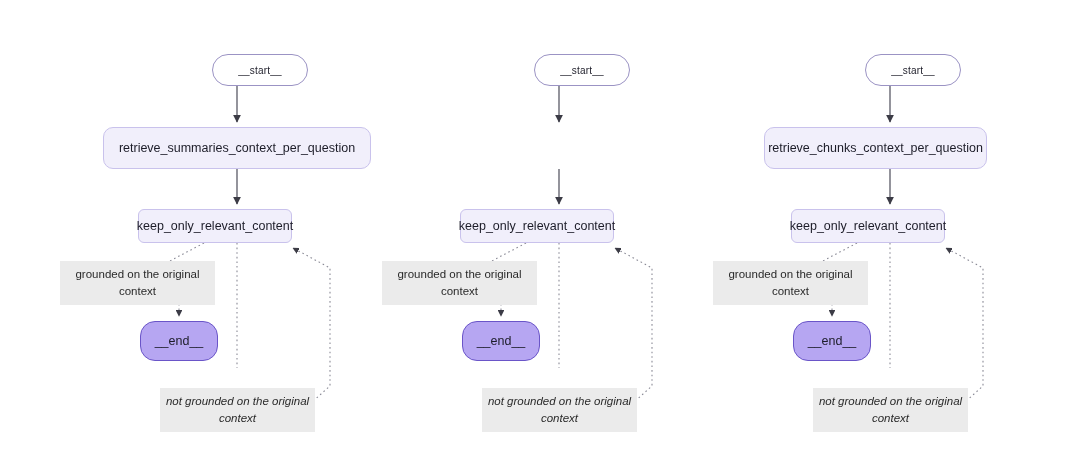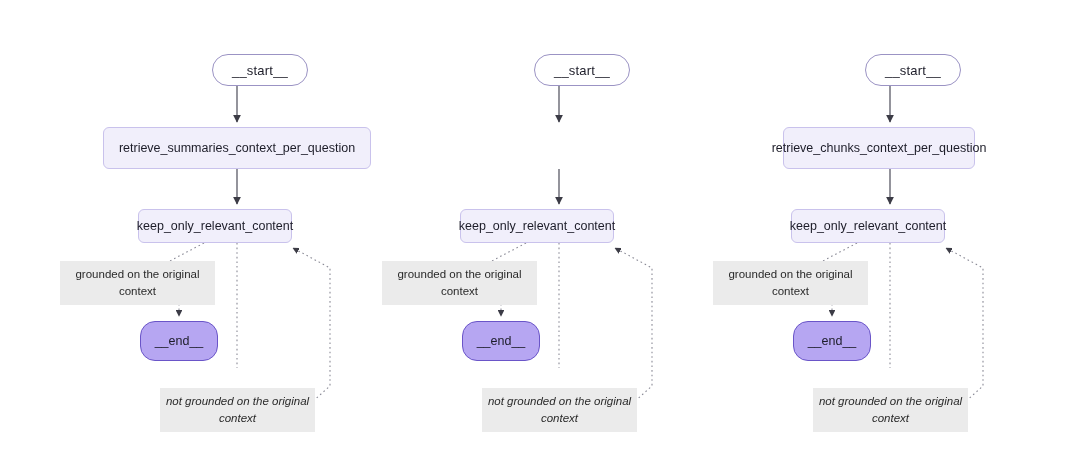--- a/index.html
+++ b/index.html
@@ -42,21 +42,21 @@
     width: 96px;
     height: 32px;
     left: 132px;
     top: 54px;
     border: 1px solid #9b93c4;
     border-radius: 16px;
     background: #ffffff;
     display: flex;
     align-items: center;
     justify-content: center;
-    font-size: 13px;
+    font-size: 10px;
     color: #1c1c28;
     letter-spacing: 0.2px;
     white-space: nowrap;
   }
 
   
   .end-node {
     position: absolute;
     box-sizing: border-box;
     width: 78px;
@@ -87,20 +87,21 @@
     font-size: 12.5px;
     color: #1c1c28;
     white-space: nowrap;
     padding: 0 10px;
   }
   .proc-retrieve {
     left: 23px;
     top: 127px;
     width: 268px;
     height: 42px;
+    border-radius: 10px;
   }
   .proc-keep {
     left: 58px;
     top: 209px;
     width: 154px;
     height: 34px;
   }
 
   
   .edge-label {
@@ -180,20 +181,20 @@
   <div class="column" style="left:402px;">
     <div class="start-node">__start__</div>
     <div class="proc-node proc-keep">keep_only_relevant_content</div>
     <div class="edge-label label-grounded">grounded on the original context</div>
     <div class="edge-label label-notgrounded">not grounded on the original context</div>
     <div class="end-node">__end__</div>
   </div>
 
   <div class="column" style="left:733px;">
     <div class="start-node">__start__</div>
-    <div class="proc-node proc-retrieve" style="left:50px; width:192px;">retrieve_chunks_context_per_question</div>
+    <div class="proc-node proc-retrieve" style="left:31px; width:223px;">retrieve_chunks_context_per_question</div>
     <div class="proc-node proc-keep">keep_only_relevant_content</div>
     <div class="edge-label label-grounded">grounded on the original context</div>
     <div class="edge-label label-notgrounded">not grounded on the original context</div>
     <div class="end-node">__end__</div>
   </div>
 
 </div>
 
 </body></html>

